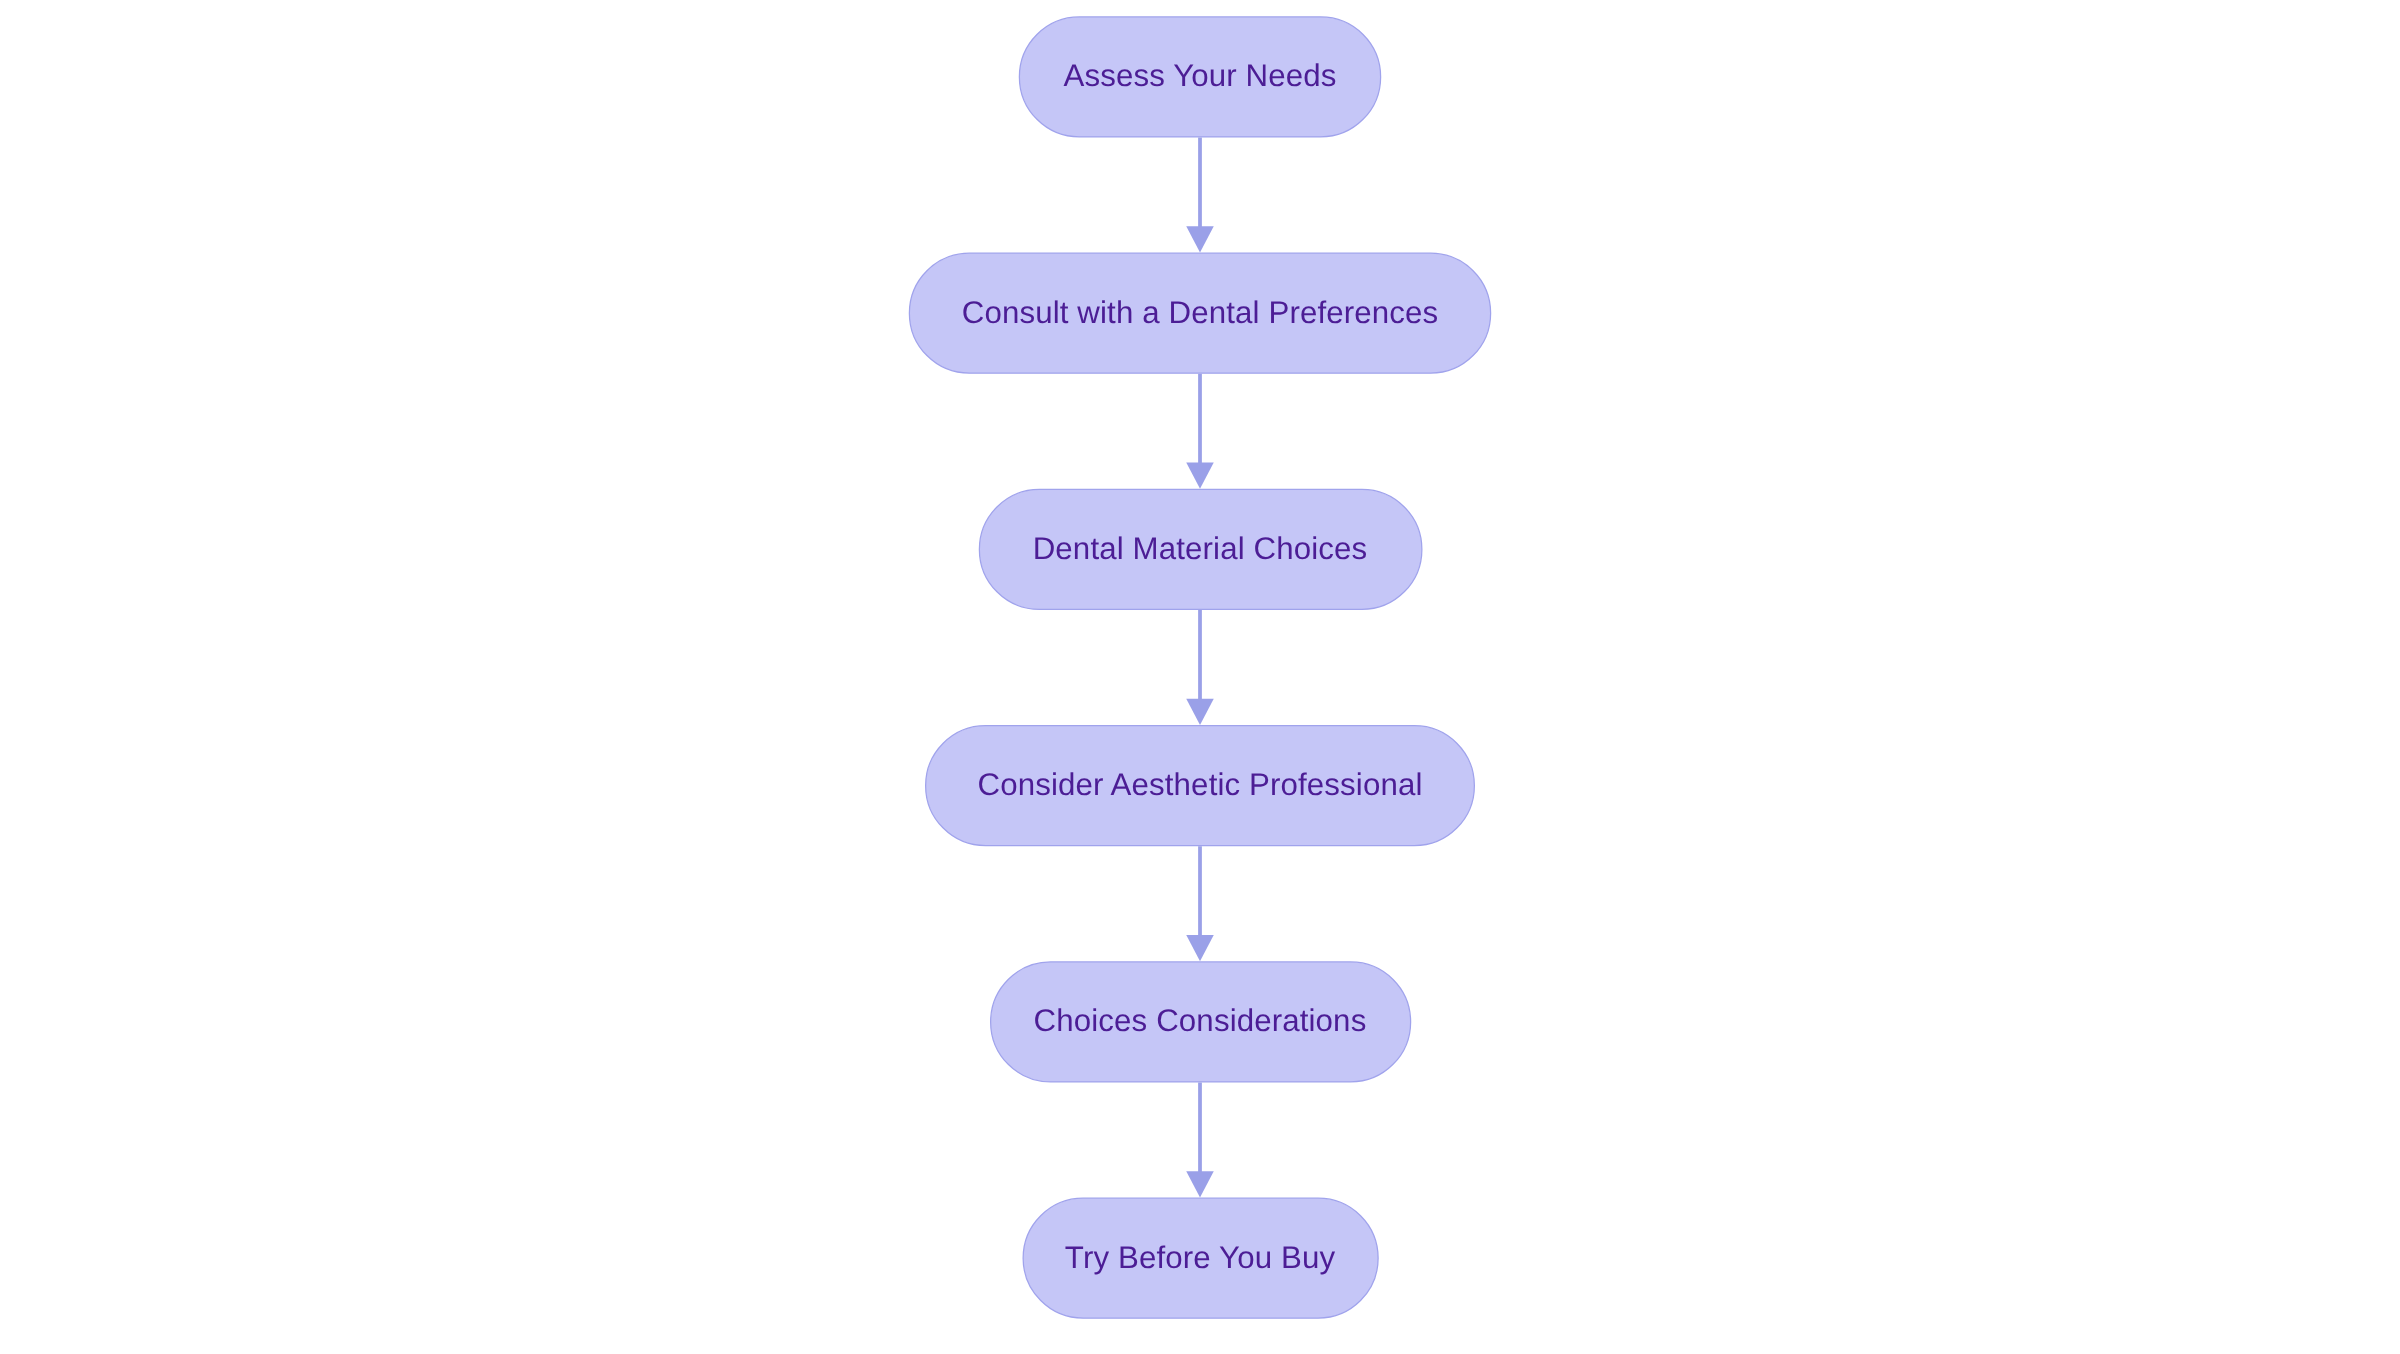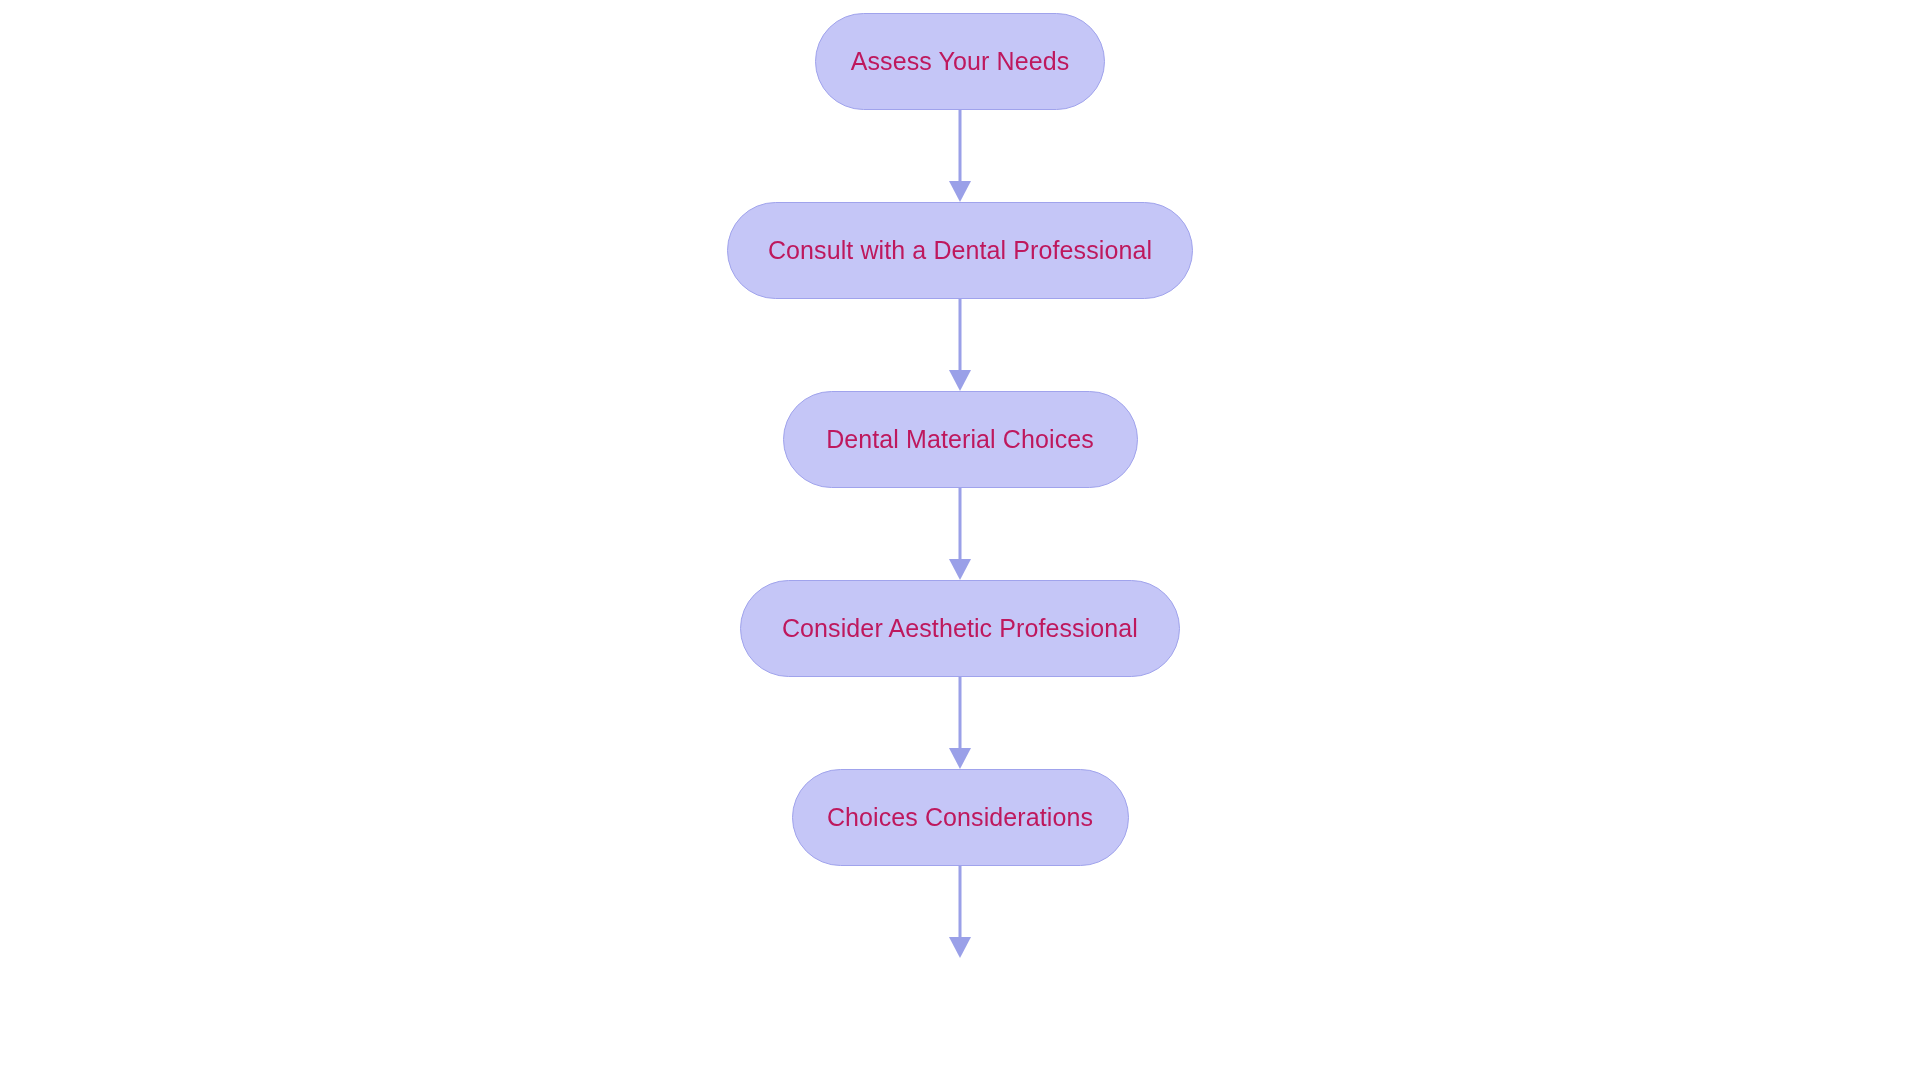--- a/index.html
+++ b/index.html
@@ -42,21 +42,21 @@
     border-radius: 56px;
     background: #c5c6f7;
     border: 1.4px solid #a0a3ec;
     display: flex;
     align-items: center;
     justify-content: center;
     flex: none;
   }
 
   .flow-node-label {
-    color: #be185d;
+    color: #4c1d95;
     font-size: 25px;
     font-weight: 400;
     letter-spacing: 0.1px;
     line-height: 1;
     white-space: nowrap;
     user-select: none;
   }
 
   
   .flow-connector {
@@ -96,21 +96,21 @@
     <div class="flow-node" style="width:290px">
       <span class="flow-node-label">Assess Your Needs</span>
     </div>
 
     <div class="flow-connector">
       <span class="shaft"></span>
       <span class="head"></span>
     </div>
 
     <div class="flow-node" style="width:466px">
-      <span class="flow-node-label">Consult with a Dental Professional</span>
+      <span class="flow-node-label">Consult with a Dental Preferences</span>
     </div>
 
     <div class="flow-connector">
       <span class="shaft"></span>
       <span class="head"></span>
     </div>
 
     <div class="flow-node" style="width:355px">
       <span class="flow-node-label">Dental Material Choices</span>
     </div>
@@ -131,15 +131,18 @@
 
     <div class="flow-node" style="width:337px">
       <span class="flow-node-label">Choices Considerations</span>
     </div>
 
     <div class="flow-connector">
       <span class="shaft"></span>
       <span class="head"></span>
     </div>
 
+    <div class="flow-node" style="width:285px">
+      <span class="flow-node-label">Try Before You Buy</span>
+    </div>
 
   </div>
 </div>
 
 </body></html>

